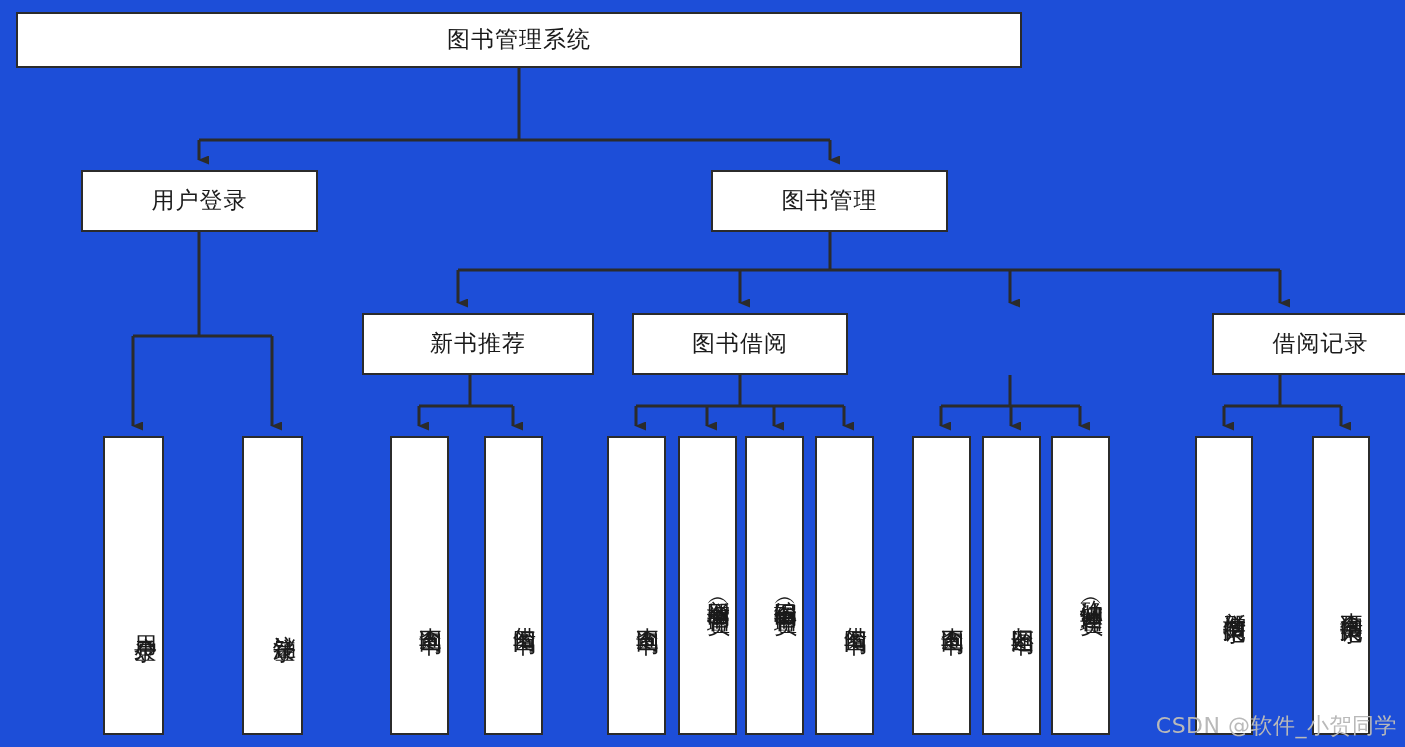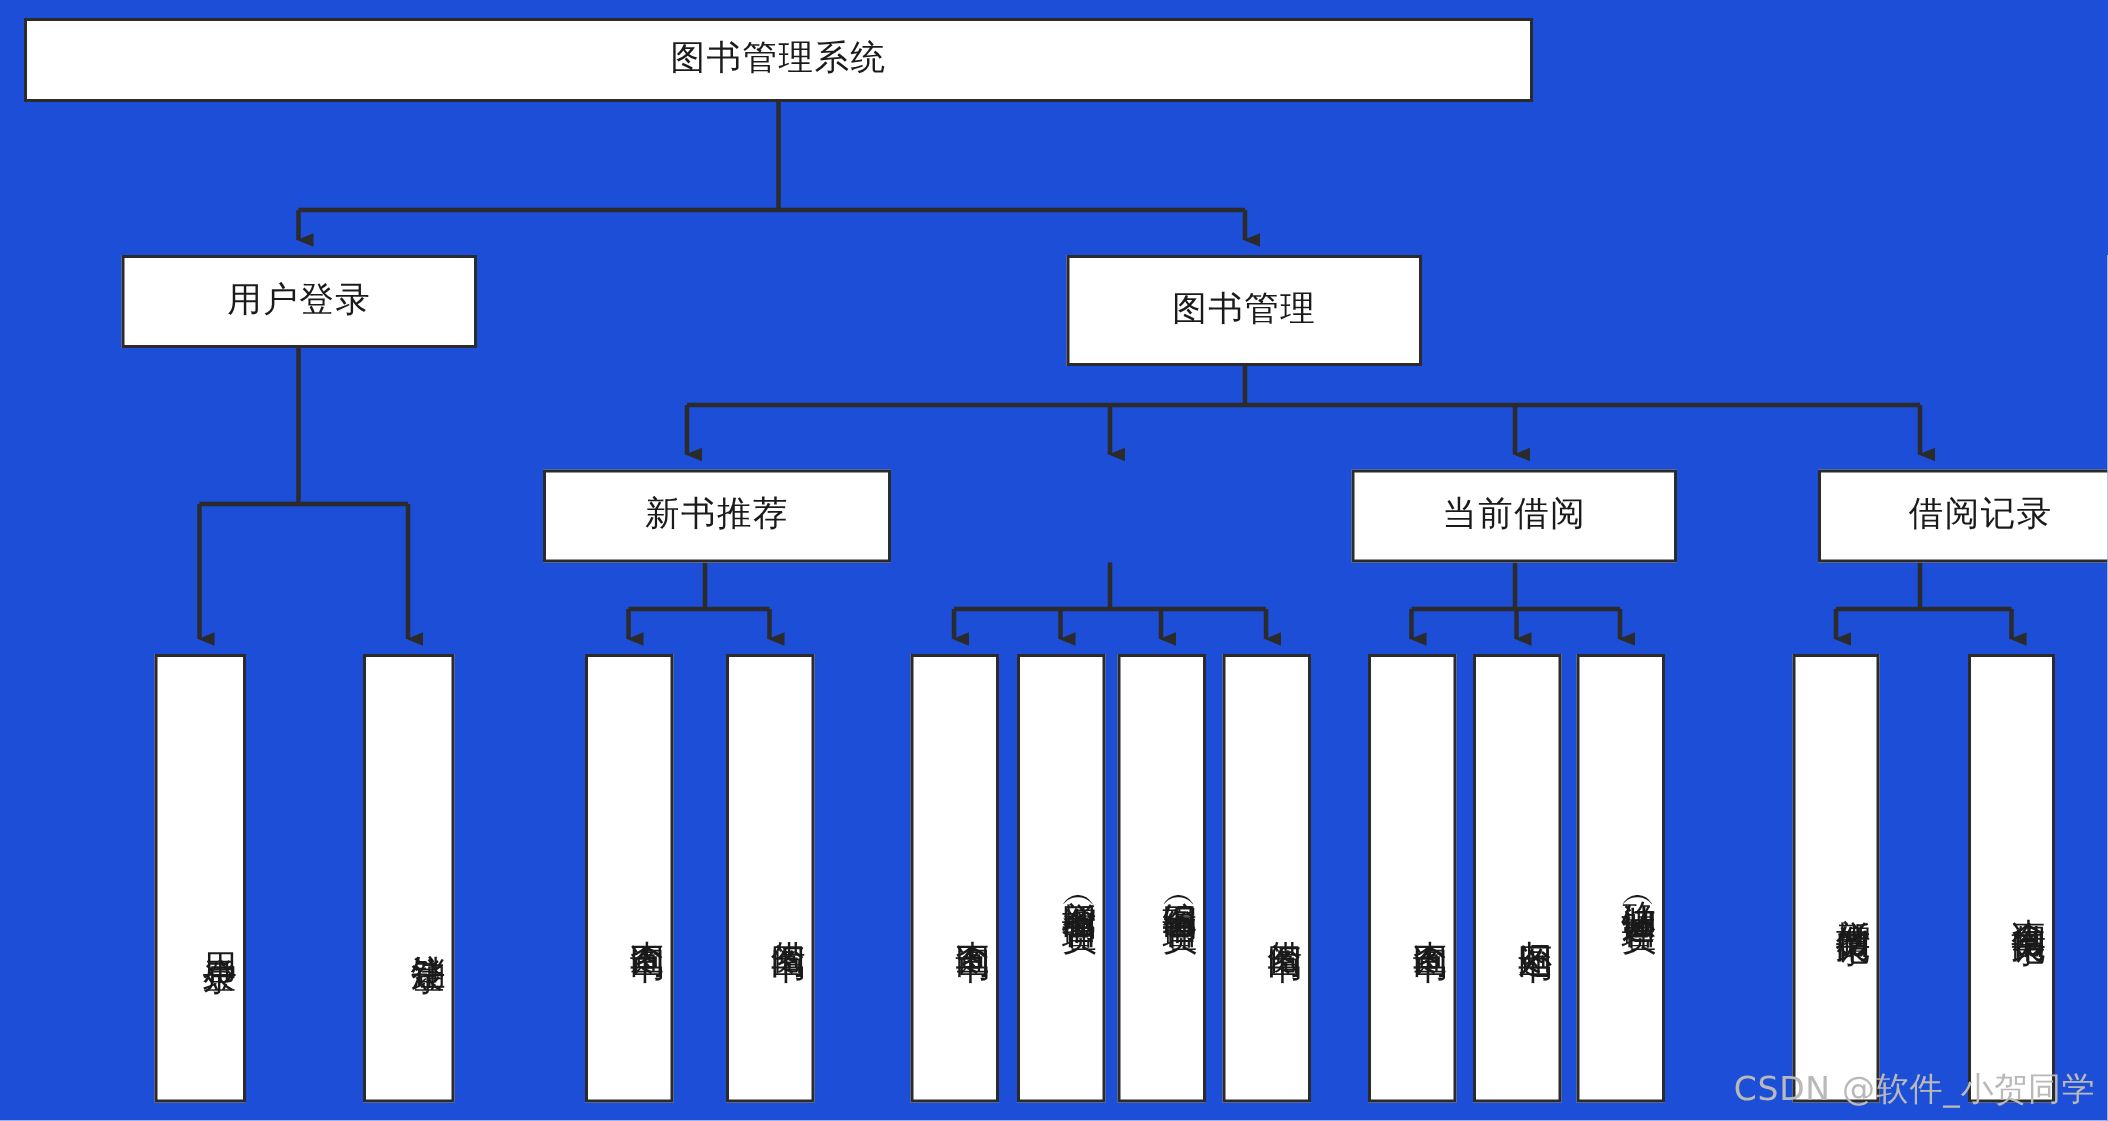--- a/index.html
+++ b/index.html
@@ -114,24 +114,24 @@
       <path d="M1280,375 L1280,406"></path>
       <path d="M1224,406 L1341,406"></path>
       <path d="M1224,406 L1224,426" marker-end="url(#arw)"></path>
       <path d="M1341,406 L1341,426" marker-end="url(#arw)"></path>
     </g>
   </svg>
 
   <div class="node h" style="left:16px; top:12px; width:1006px; height:56px;">图书管理系统</div>
 
   <div class="node h" style="left:81px; top:170px; width:237px; height:62px;">用户登录</div>
-  <div class="node h" style="left:711px; top:170px; width:237px; height:74px;">图书管理</div>
+  <div class="node h" style="left:711px; top:170px; width:237px; height:62px;">图书管理</div>
 
   <div class="node h" style="left:362px; top:313px; width:232px; height:62px;">新书推荐</div>
-  <div class="node h" style="left:901px; top:313px; width:217px; height:62px;">当前借阅</div>
+  <div class="node h" style="left:632px; top:313px; width:216px; height:62px;">图书借阅</div>
   <div class="node h" style="left:1212px; top:313px; width:217px; height:62px;">借阅记录</div>
 
   <div class="node v" style="left:103px; top:436px; width:61px; height:299px; padding-top:70px;">用户登录</div>
   <div class="node v" style="left:242px; top:436px; width:61px; height:299px; padding-top:70px;">注销登录</div>
 
   <div class="node v" style="left:390px; top:436px; width:59px; height:299px; padding-top:54px;">查询图书</div>
   <div class="node v" style="left:484px; top:436px; width:59px; height:299px; padding-top:54px;">借阅图书</div>
 
   <div class="node v" style="left:607px; top:436px; width:59px; height:299px; padding-top:54px;">查询图书</div>
   <div class="node v top0" style="left:678px; top:436px; width:59px; height:299px;">新增图书（管理员）</div>

